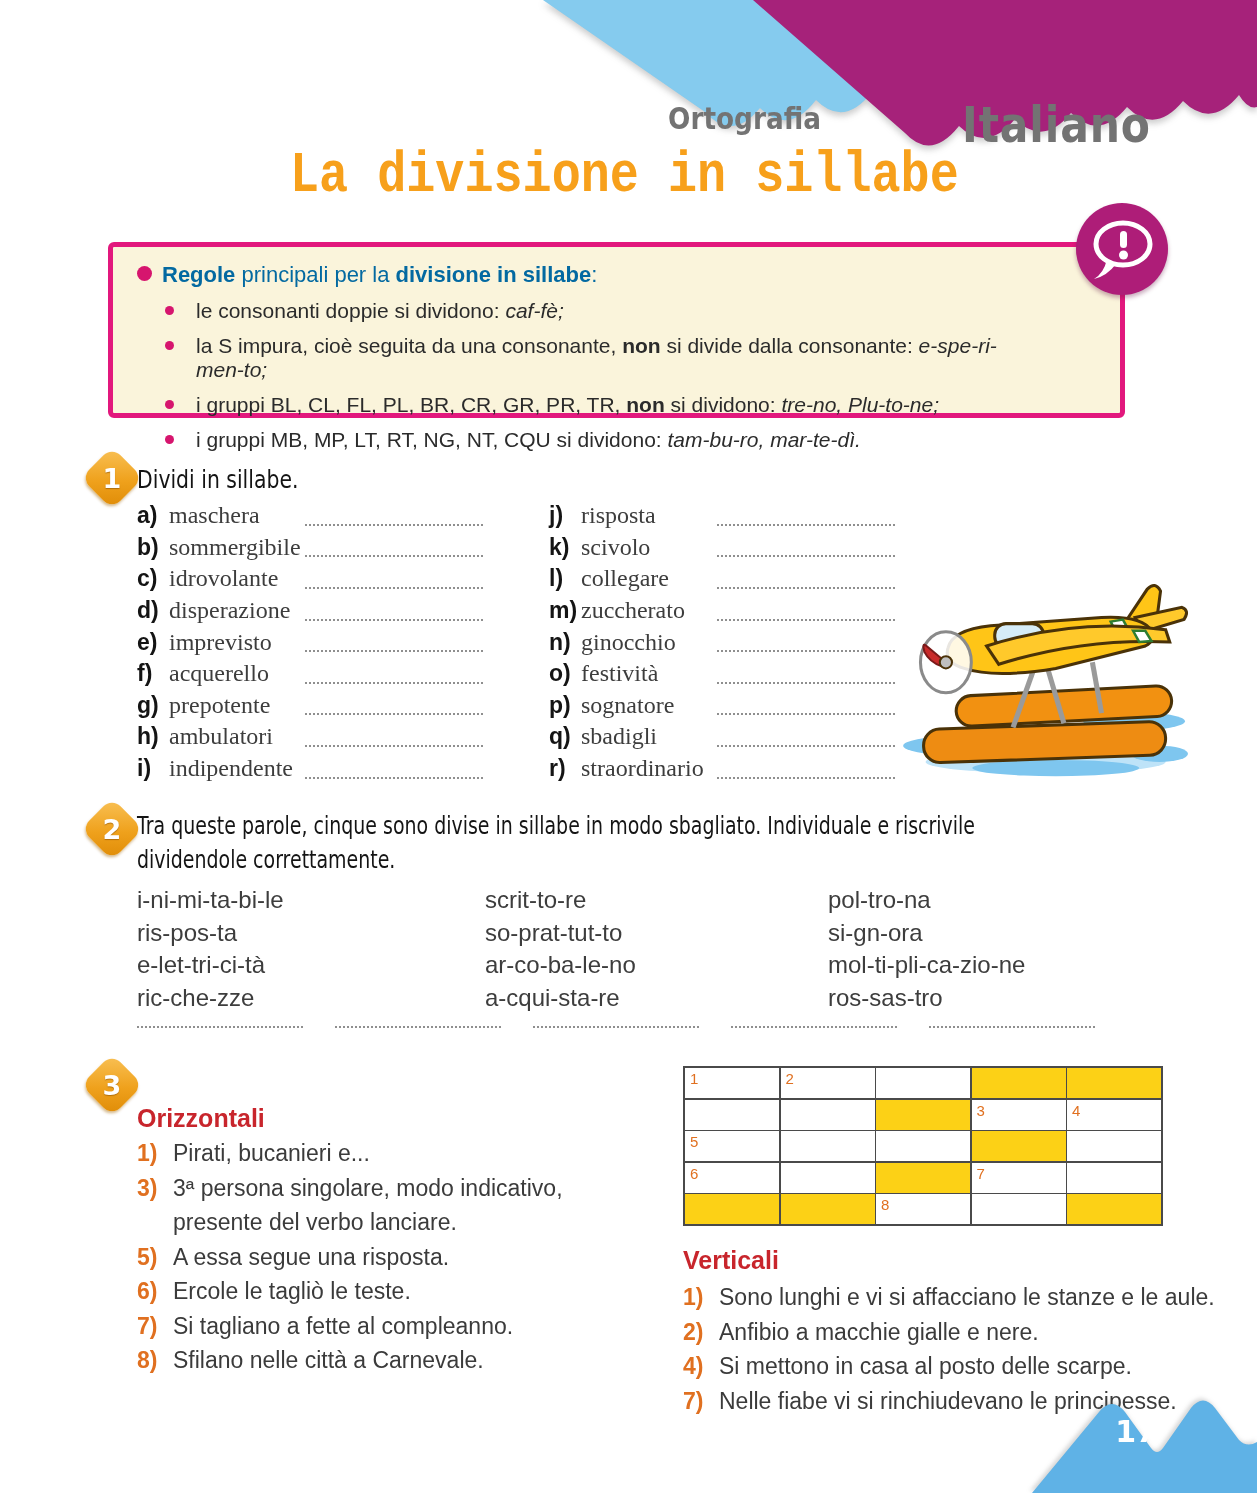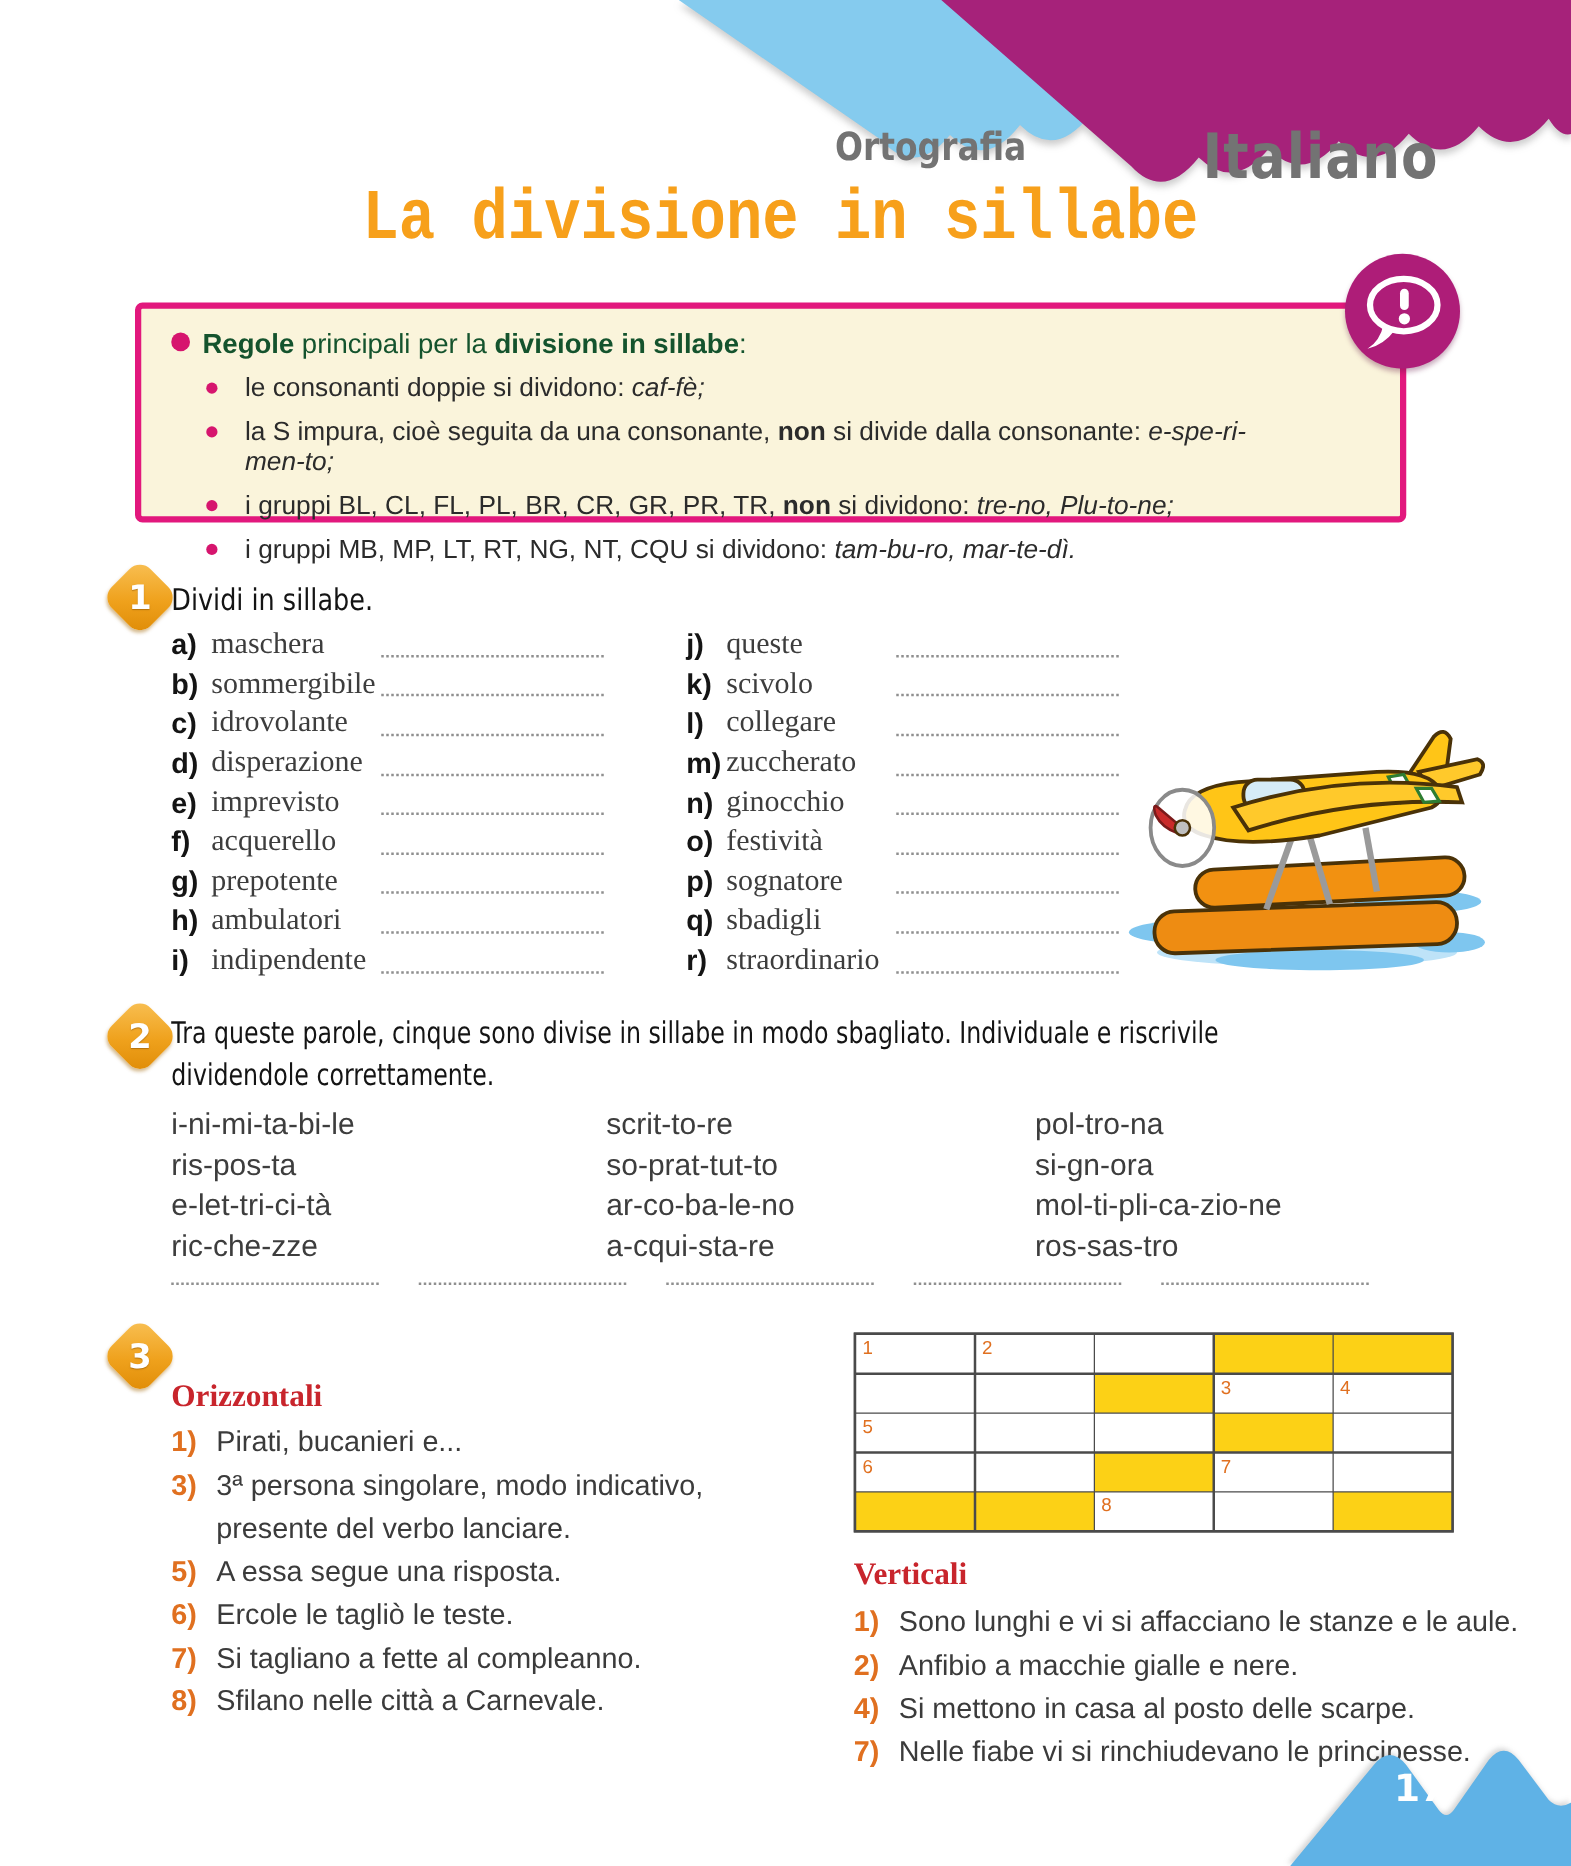--- a/index.html
+++ b/index.html
@@ -17,21 +17,21 @@
   #italiano{left:962px;top:48px;font-size:50px;letter-spacing:1px;}
 
   
   #page-title{left:290px;top:144px;font-size:57px;font-weight:bold;color:#F7A01B;
               font-family:Liberation Mono, monospace;}
 
   
   #rules-box{left:108px;top:242px;width:1017px;height:176px;background:#FAF4DB;
              border:5px solid #E2187D;border-radius:6px;box-sizing:border-box;
              padding:15px 120px 8px 24px;}
-  .rule-intro{display:flex;align-items:flex-start;margin-bottom:11px;font-size:22px;color:#14532d;}
+  .rule-intro{display:flex;align-items:flex-start;margin-bottom:11px;font-size:22px;color:#0369a1;}
   .rule-intro-bullet{width:15px;height:15px;border-radius:50%;background:#D6156E;flex:none;margin:4px 10px 0 0;}
   .rule-item{display:flex;align-items:flex-start;margin:0 0 11px 28px;font-size:21px;color:#2b2b2b;gap:12px;}
   .rule-bullet{width:9px;height:9px;border-radius:50%;background:#D6156E;flex:none;margin:7px 10px 0 0;}
   #rules-icon{left:1076px;top:203px;width:92px;height:92px;border-radius:50%;background:#AE1D78;
               box-shadow:0 3px 4px rgba(100,20,70,.35);}
 
   
   .badge{width:44px;height:44px;border-radius:12px;transform:rotate(45deg);
          background:linear-gradient(135deg,#F9C258 0%,#EFA11C 55%,#DE8A05 100%);
          box-shadow:1px 2px 3px rgba(160,100,0,.45);display:flex;align-items:center;justify-content:center;}
@@ -56,21 +56,21 @@
   #seaplane{left:893px;top:572px;width:295px;height:205px;}
 
   
   .syl-col{top:884px;width:340px;}
   #ex2-col1{left:137px;} #ex2-col2{left:485px;} #ex2-col3{left:828px;}
   .syl-word{height:32.6px;font-size:24px;color:#3d3d3d;display:flex;align-items:center;}
   #ex2-answers{left:137px;top:1008px;width:965px;display:flex;gap:32px;}
   .ans-line{width:166px;height:18px;border-bottom:2px dotted #8f8f8f;}
 
   
-  .sec-heading{font-family:Liberation Serif, serif;font-weight:bold;font-size:25px;color:#C8252C;}
+  .sec-heading{font-family:Liberation Sans, sans-serif;font-weight:bold;font-size:25px;color:#C8252C;}
   #across-heading{left:137px;top:1104px;}
   #down-heading{left:683px;top:1246px;}
   #across-clues{left:137px;top:1136px;width:505px;}
   #down-clues{left:683px;top:1280px;width:574px;}
   .clue{display:flex;align-items:flex-start;font-size:23px;line-height:34.5px;color:#3b3b3b;}
   .clue-num{width:36px;flex:none;font-weight:bold;color:#E07020;}
 
   
   #crossword{left:683px;top:1066px;display:grid;grid-template-columns:repeat(5,94px);
              grid-auto-rows:30px;gap:1.5px;background:#4a4a4a;border:2px solid #4a4a4a;}
@@ -177,21 +177,21 @@
       </div>
       <div class="w-row">
         <span class="w-letter">i)</span>
         <span class="w-word">indipendente</span>
         <span class="w-line"></span>
       </div>
     </div>
   <div id="ex1-right" class="abs word-col">
       <div class="w-row">
         <span class="w-letter">j)</span>
-        <span class="w-word">queste</span>
+        <span class="w-word">risposta</span>
         <span class="w-line"></span>
       </div>
       <div class="w-row">
         <span class="w-letter">k)</span>
         <span class="w-word">scivolo</span>
         <span class="w-line"></span>
       </div>
       <div class="w-row">
         <span class="w-letter">l)</span>
         <span class="w-word">collegare</span>

